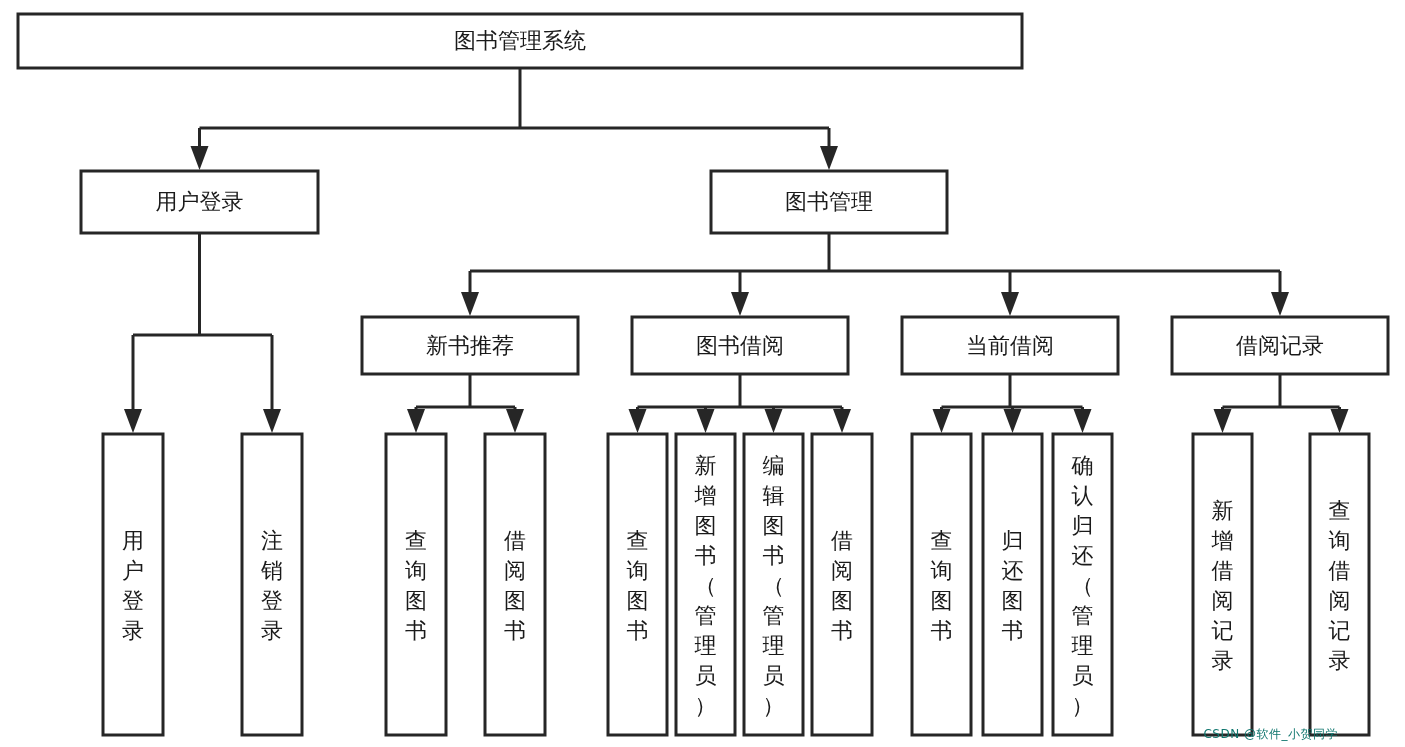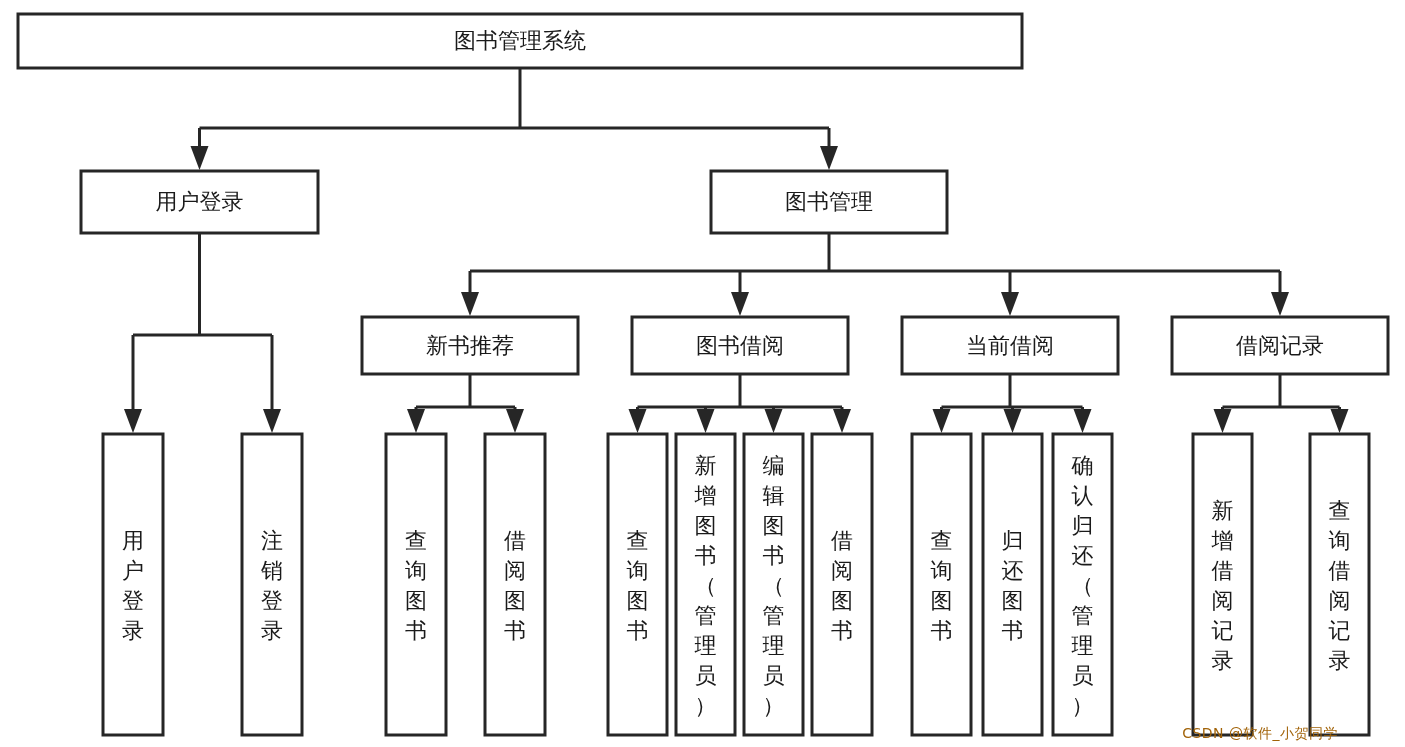--- a/index.html
+++ b/index.html
@@ -53,22 +53,22 @@
   }
   .arrow-head {
     fill: #262626;
     stroke: none;
   }
   .watermark {
     position: absolute;
     right: 10px;
     bottom: 4px;
     font-family: "DejaVu Sans", "Liberation Sans", sans-serif;
-    font-size: 14px;
-    color: #a16207;
+    font-size: 12px;
+    color: #0f766e;
     letter-spacing: 0.5px;
     white-space: nowrap;
     user-select: none;
   }
 </style>
 </head>
 <body>
 
 <div id="diagram-root">
   <svg id="flow" viewBox="0 0 1405 747" xmlns="http://www.w3.org/2000/svg">

